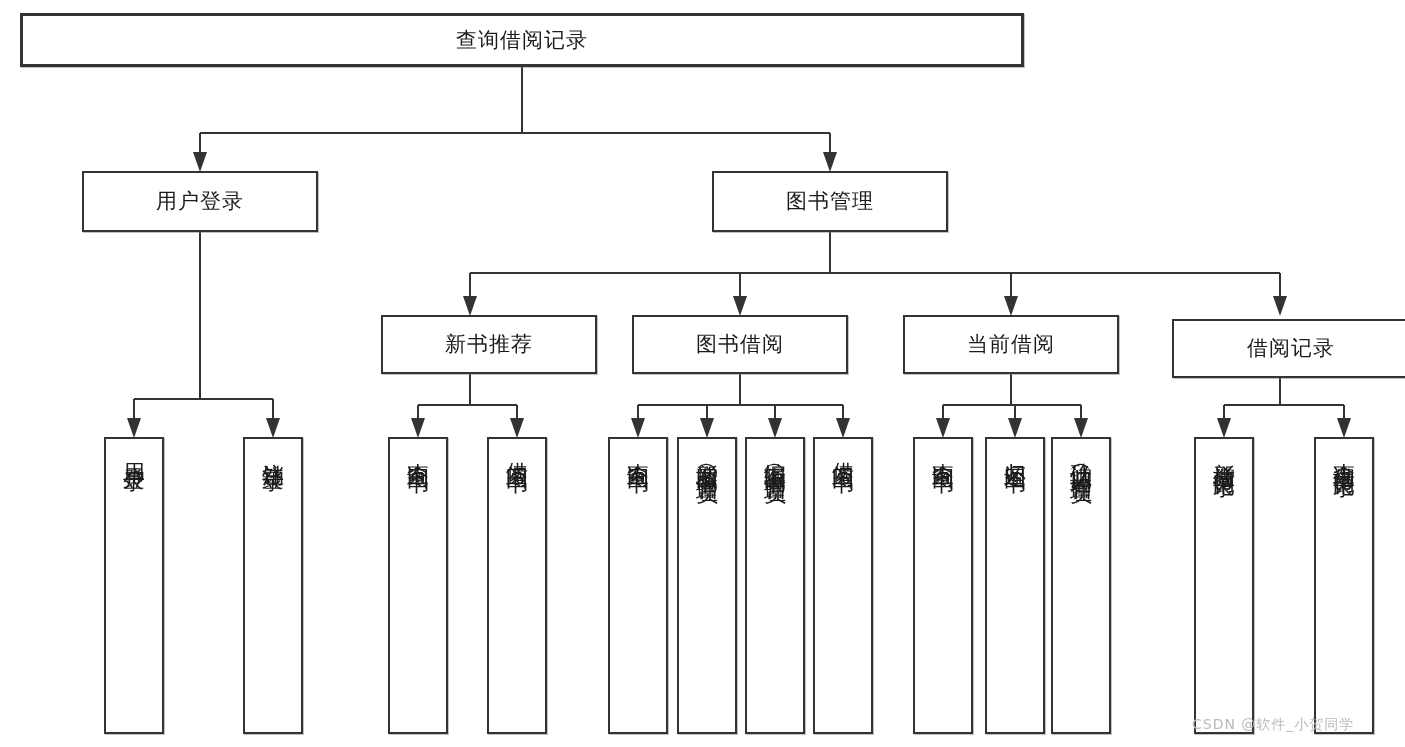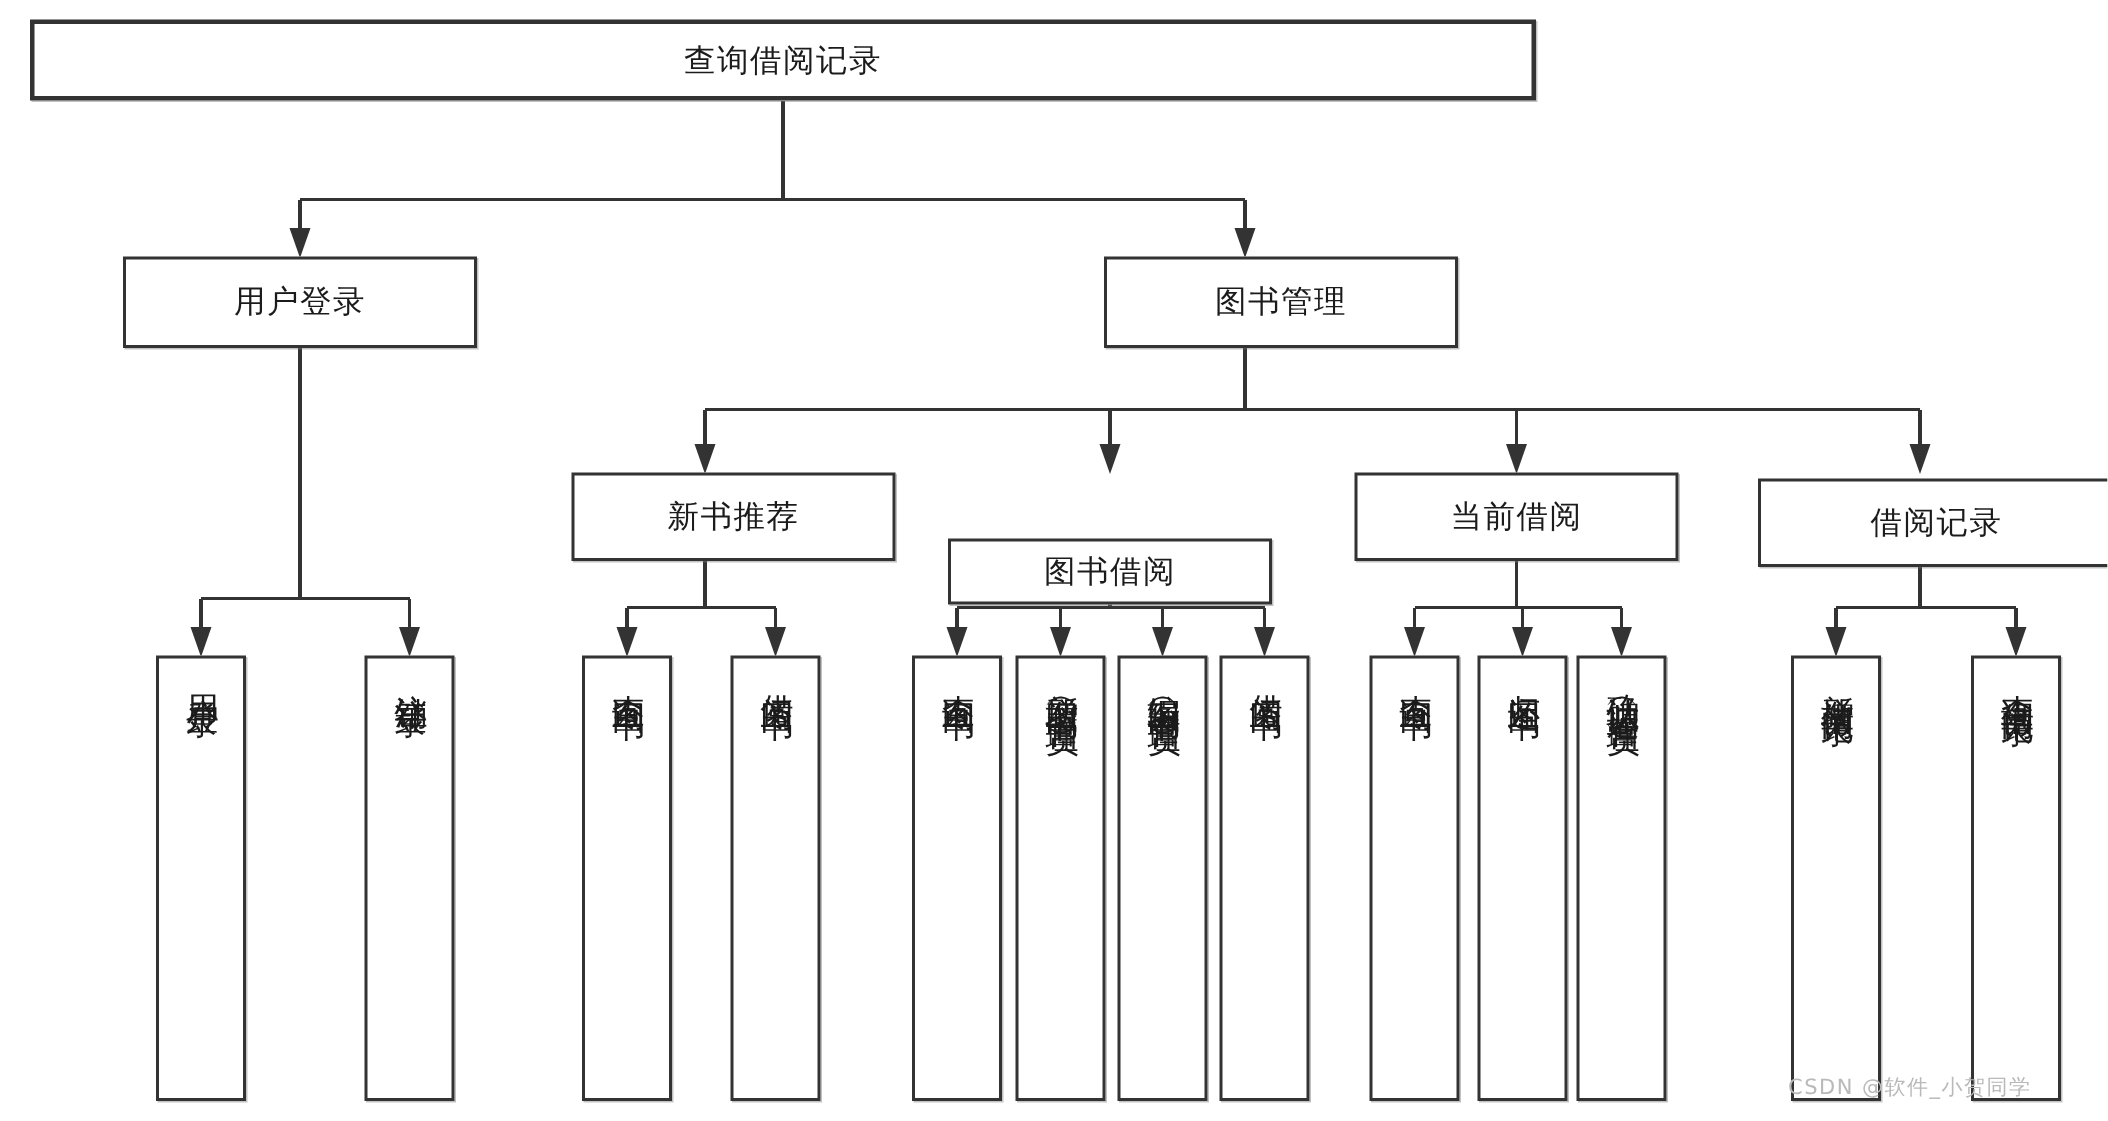--- a/index.html
+++ b/index.html
@@ -122,27 +122,27 @@
       <line x1="1344" y1="405" x2="1344" y2="419" stroke="#333333" stroke-width="2.5" shape-rendering="crispEdges"></line>
       <polygon points="1337,418 1351,418 1344,438" fill="#333333"></polygon>
     </svg>
   <div id="nodes-layer">
       <div class="node" style="left: 20px; top: 13px; width: 1004px; height: 54px; border-width: 3px;">
         <span class="label">查询借阅记录</span>
       </div>
       <div class="node" style="left: 82px; top: 171px; width: 236px; height: 61px;">
         <span class="label">用户登录</span>
       </div>
-      <div class="node" style="left: 736px; top: 171px; width: 236px; height: 61px;">
+      <div class="node" style="left: 712px; top: 171px; width: 236px; height: 61px;">
         <span class="label">图书管理</span>
       </div>
       <div class="node" style="left: 381px; top: 315px; width: 216px; height: 59px;">
         <span class="label">新书推荐</span>
       </div>
-      <div class="node" style="left: 632px; top: 315px; width: 216px; height: 44px; margin-top: 44px;">
+      <div class="node" style="left: 632px; top: 315px; width: 216px; height: 59px;">
         <span class="label">图书借阅</span>
       </div>
       <div class="node" style="left: 903px; top: 315px; width: 216px; height: 59px; align-items: center;">
         <span class="label">当前借阅</span>
       </div>
       <div class="node" style="left: 1172px; top: 319px; width: 238px; height: 59px;">
         <span class="label">借阅记录</span>
       </div>
       <div class="node vertical" style="left: 104px; top: 437px; width: 60px; height: 297px;">
         <span class="label">用户登录</span>

